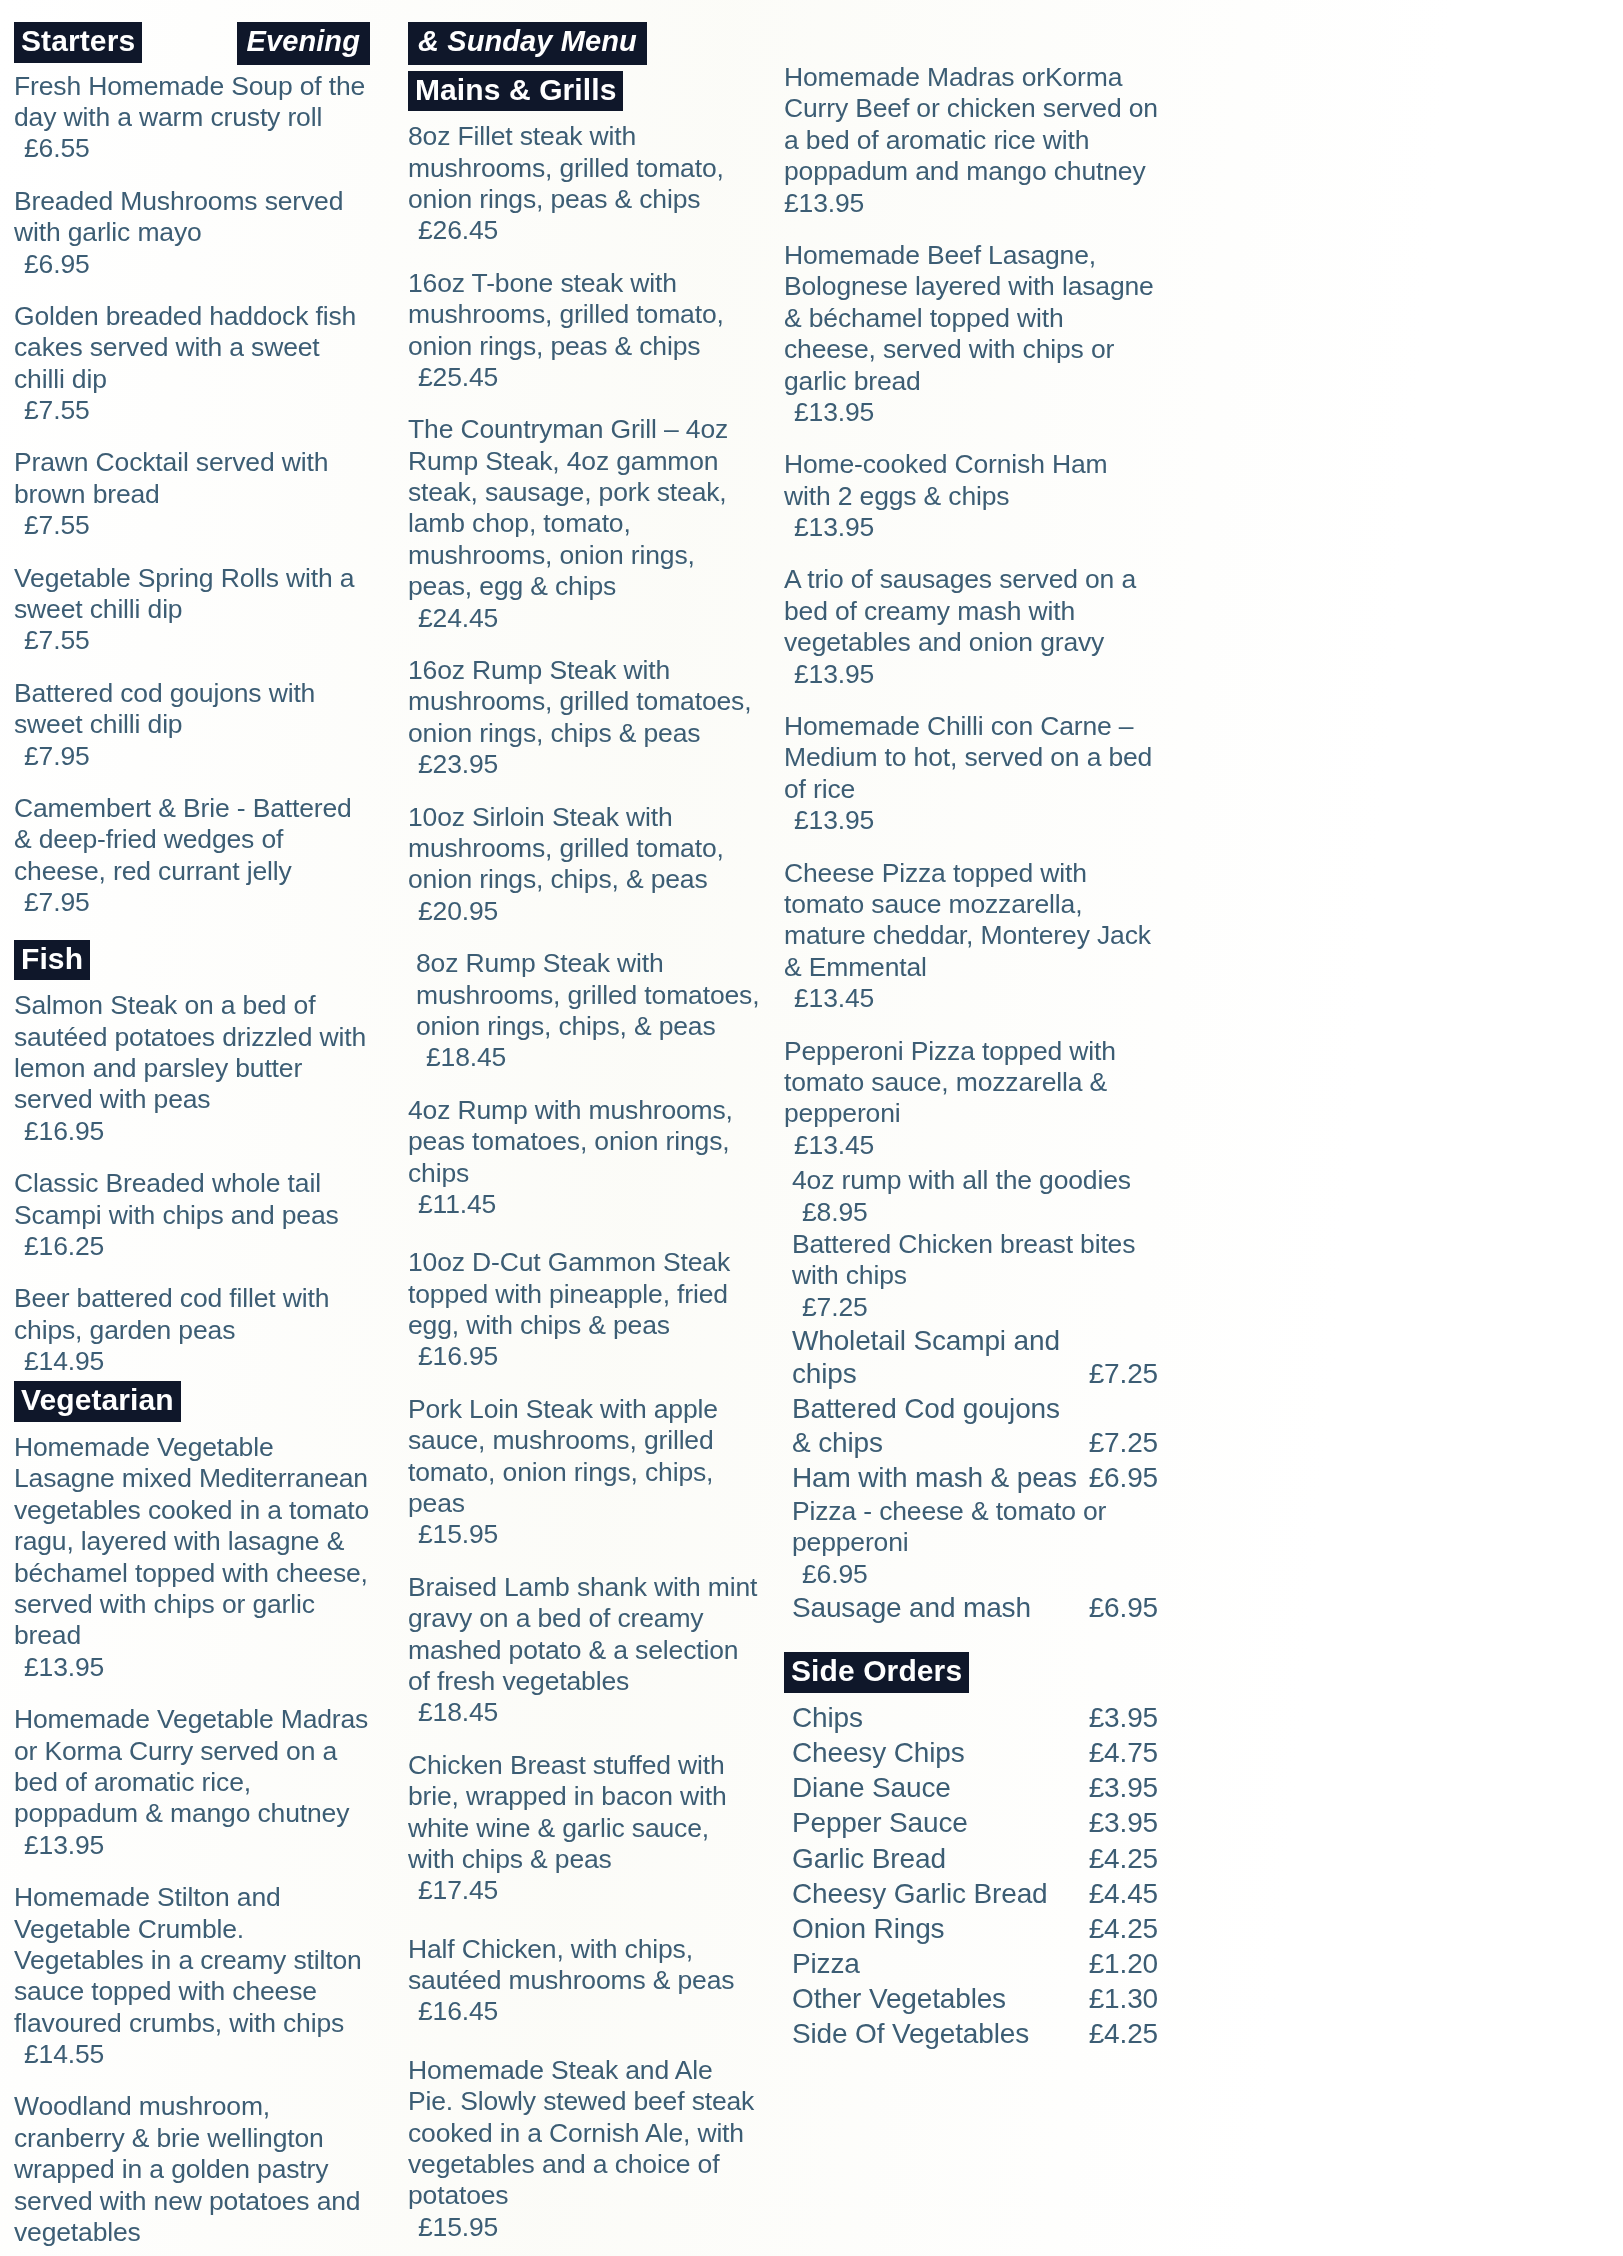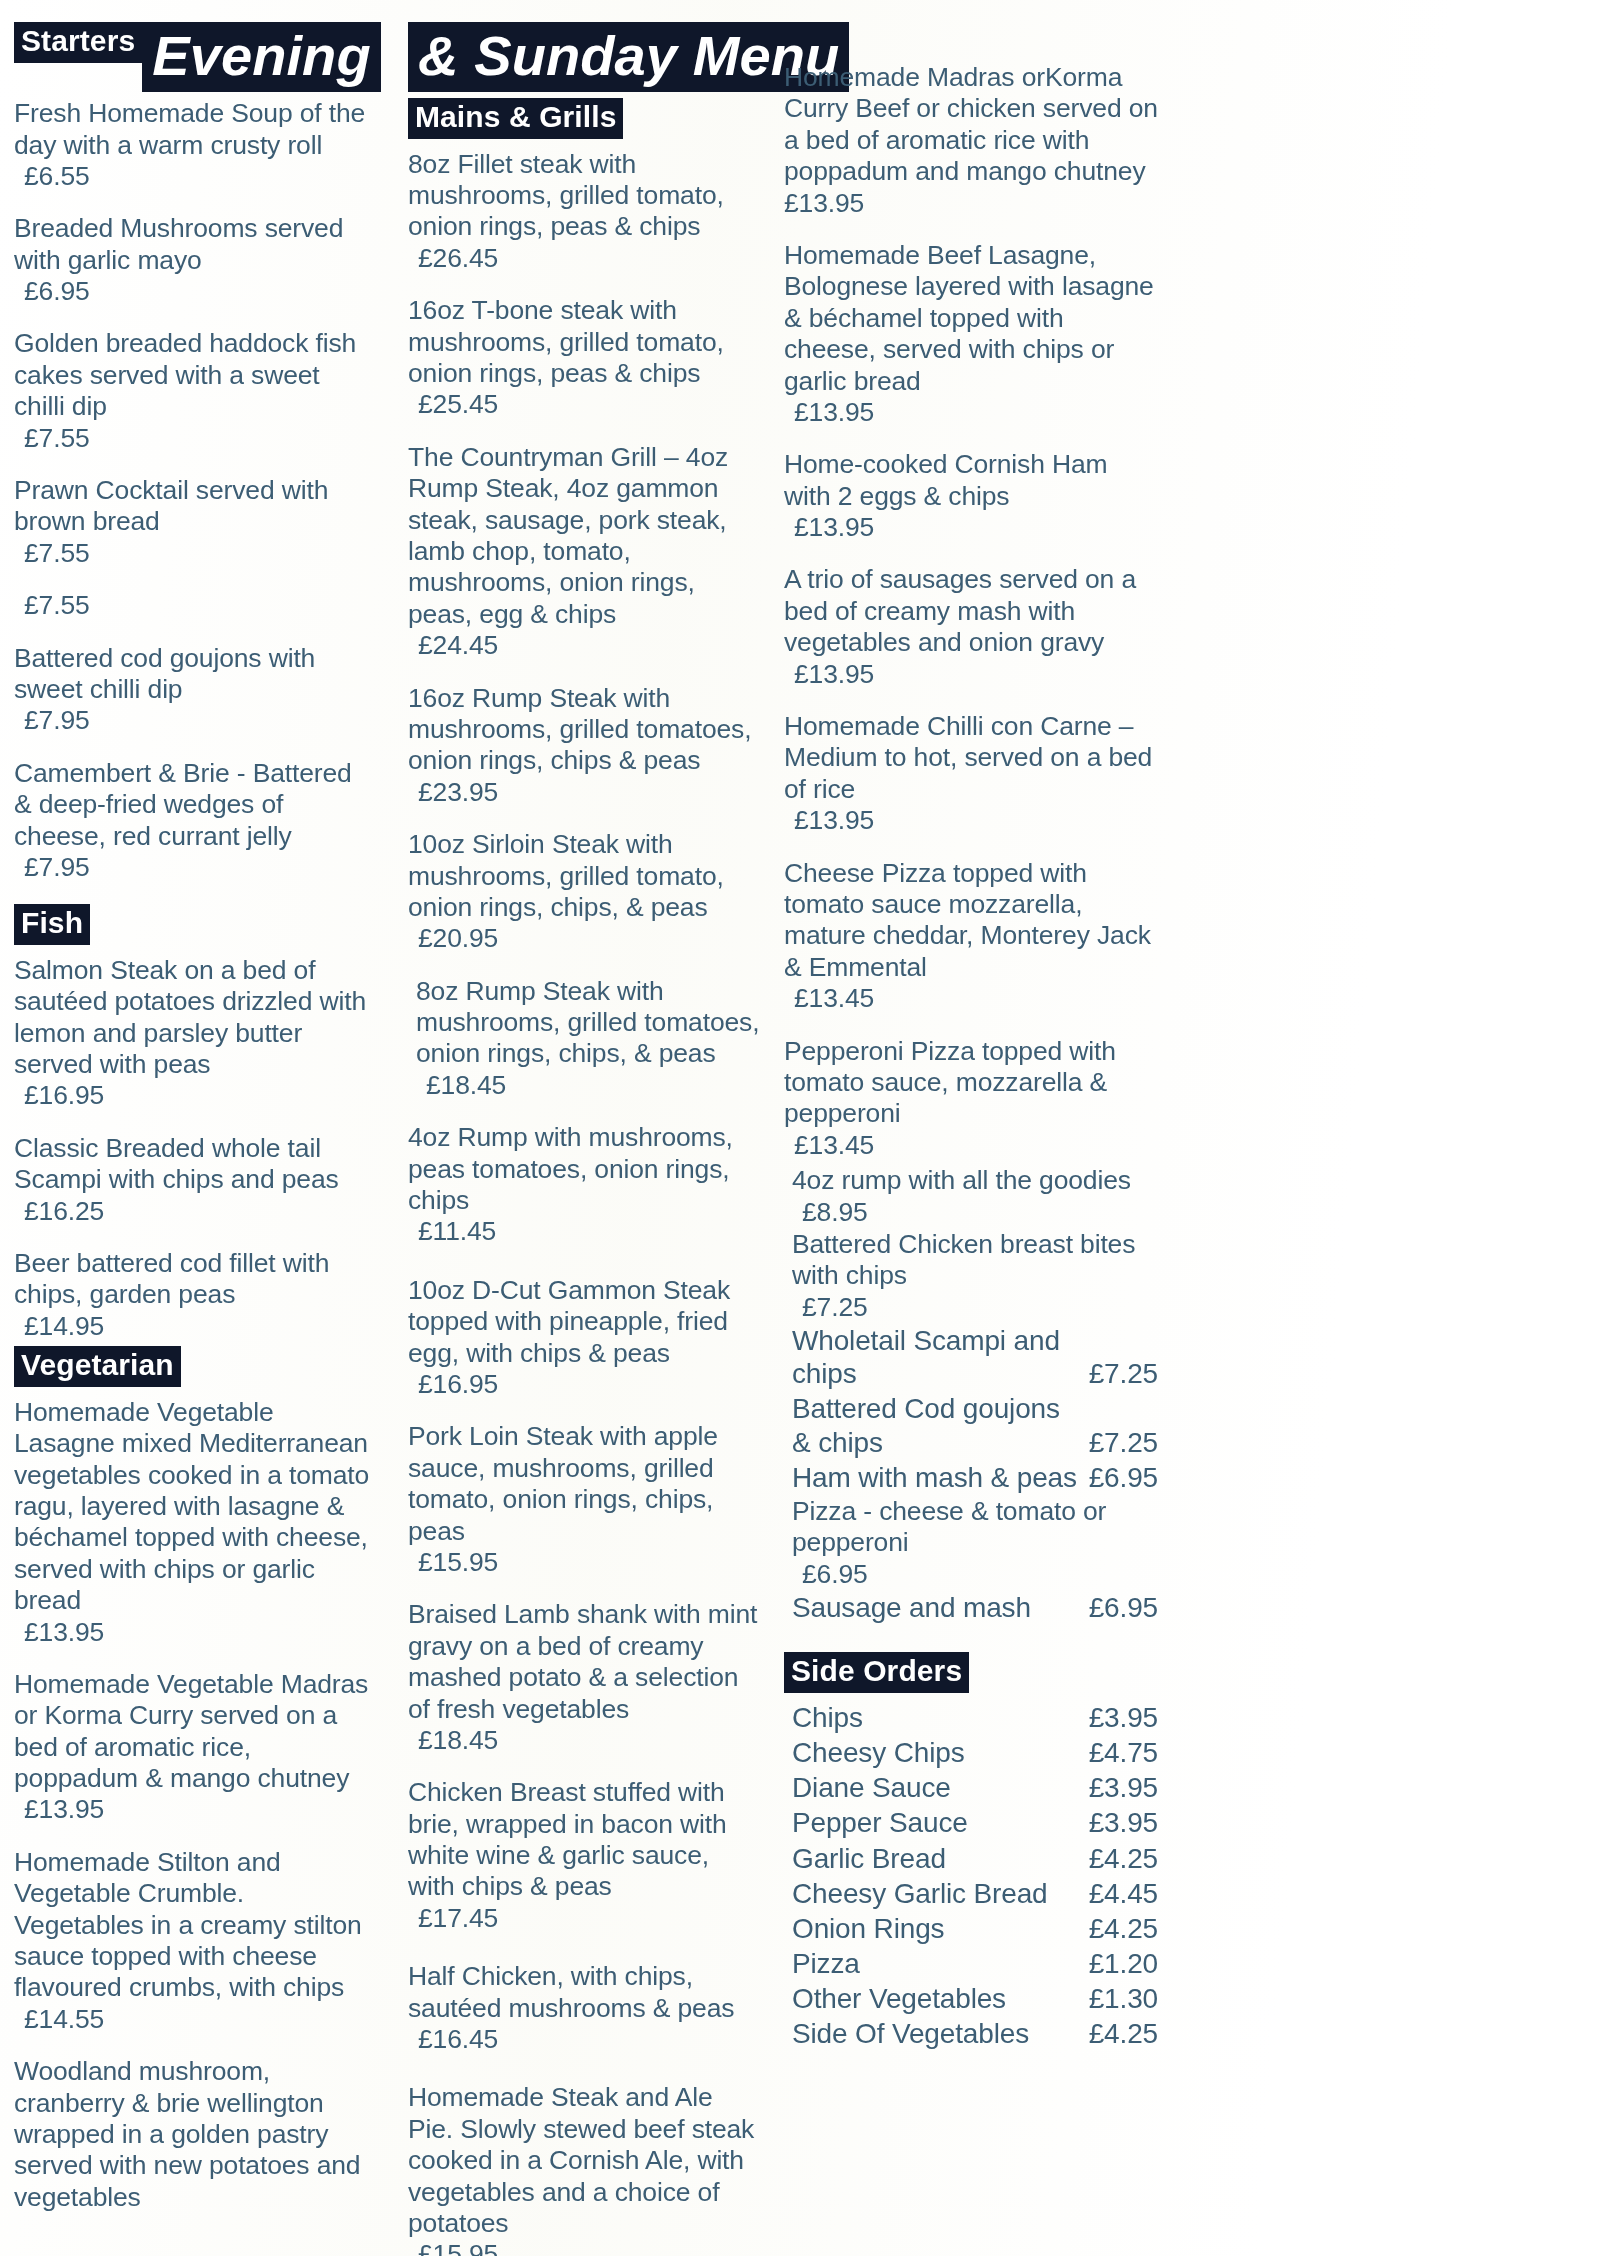--- a/index.html
+++ b/index.html
@@ -53,21 +53,21 @@
     font-weight: bold;
     letter-spacing: .1px;
     line-height: 1.02;
     padding: 4px 7px 6px 7px;
     white-space: nowrap;
   }
   .banner.sec {
     font-size: 30px;
   }
   .banner.title {
-    font-size: 56px;
+    font-size: 29px;
     font-style: italic;
     font-weight: bold;
     padding: 5px 10px 8px 10px;
   }
 
   .titlerow {
     display: flex;
     align-items: flex-start;
     justify-content: space-between;
   }
@@ -147,20 +147,21 @@
       </div>
       <div class="item">
         <span class="desc">Golden breaded haddock fish cakes served with a sweet chilli dip</span>
         <span class="price">£7.55</span>
       </div>
       <div class="item">
         <span class="desc">Prawn Cocktail served with brown bread</span>
         <span class="price">£7.55</span>
       </div>
       <div class="item">
+        <span class="desc">Vegetable Spring Rolls with a sweet chilli dip</span>
         <span class="price">£7.55</span>
       </div>
       <div class="item">
         <span class="desc">Battered cod goujons with sweet chilli dip</span>
         <span class="price">£7.95</span>
       </div>
       <div class="item">
         <span class="desc">Camembert &amp; Brie - Battered &amp; deep-fried wedges of cheese, red currant jelly</span>
         <span class="price">£7.95</span>
       </div>

